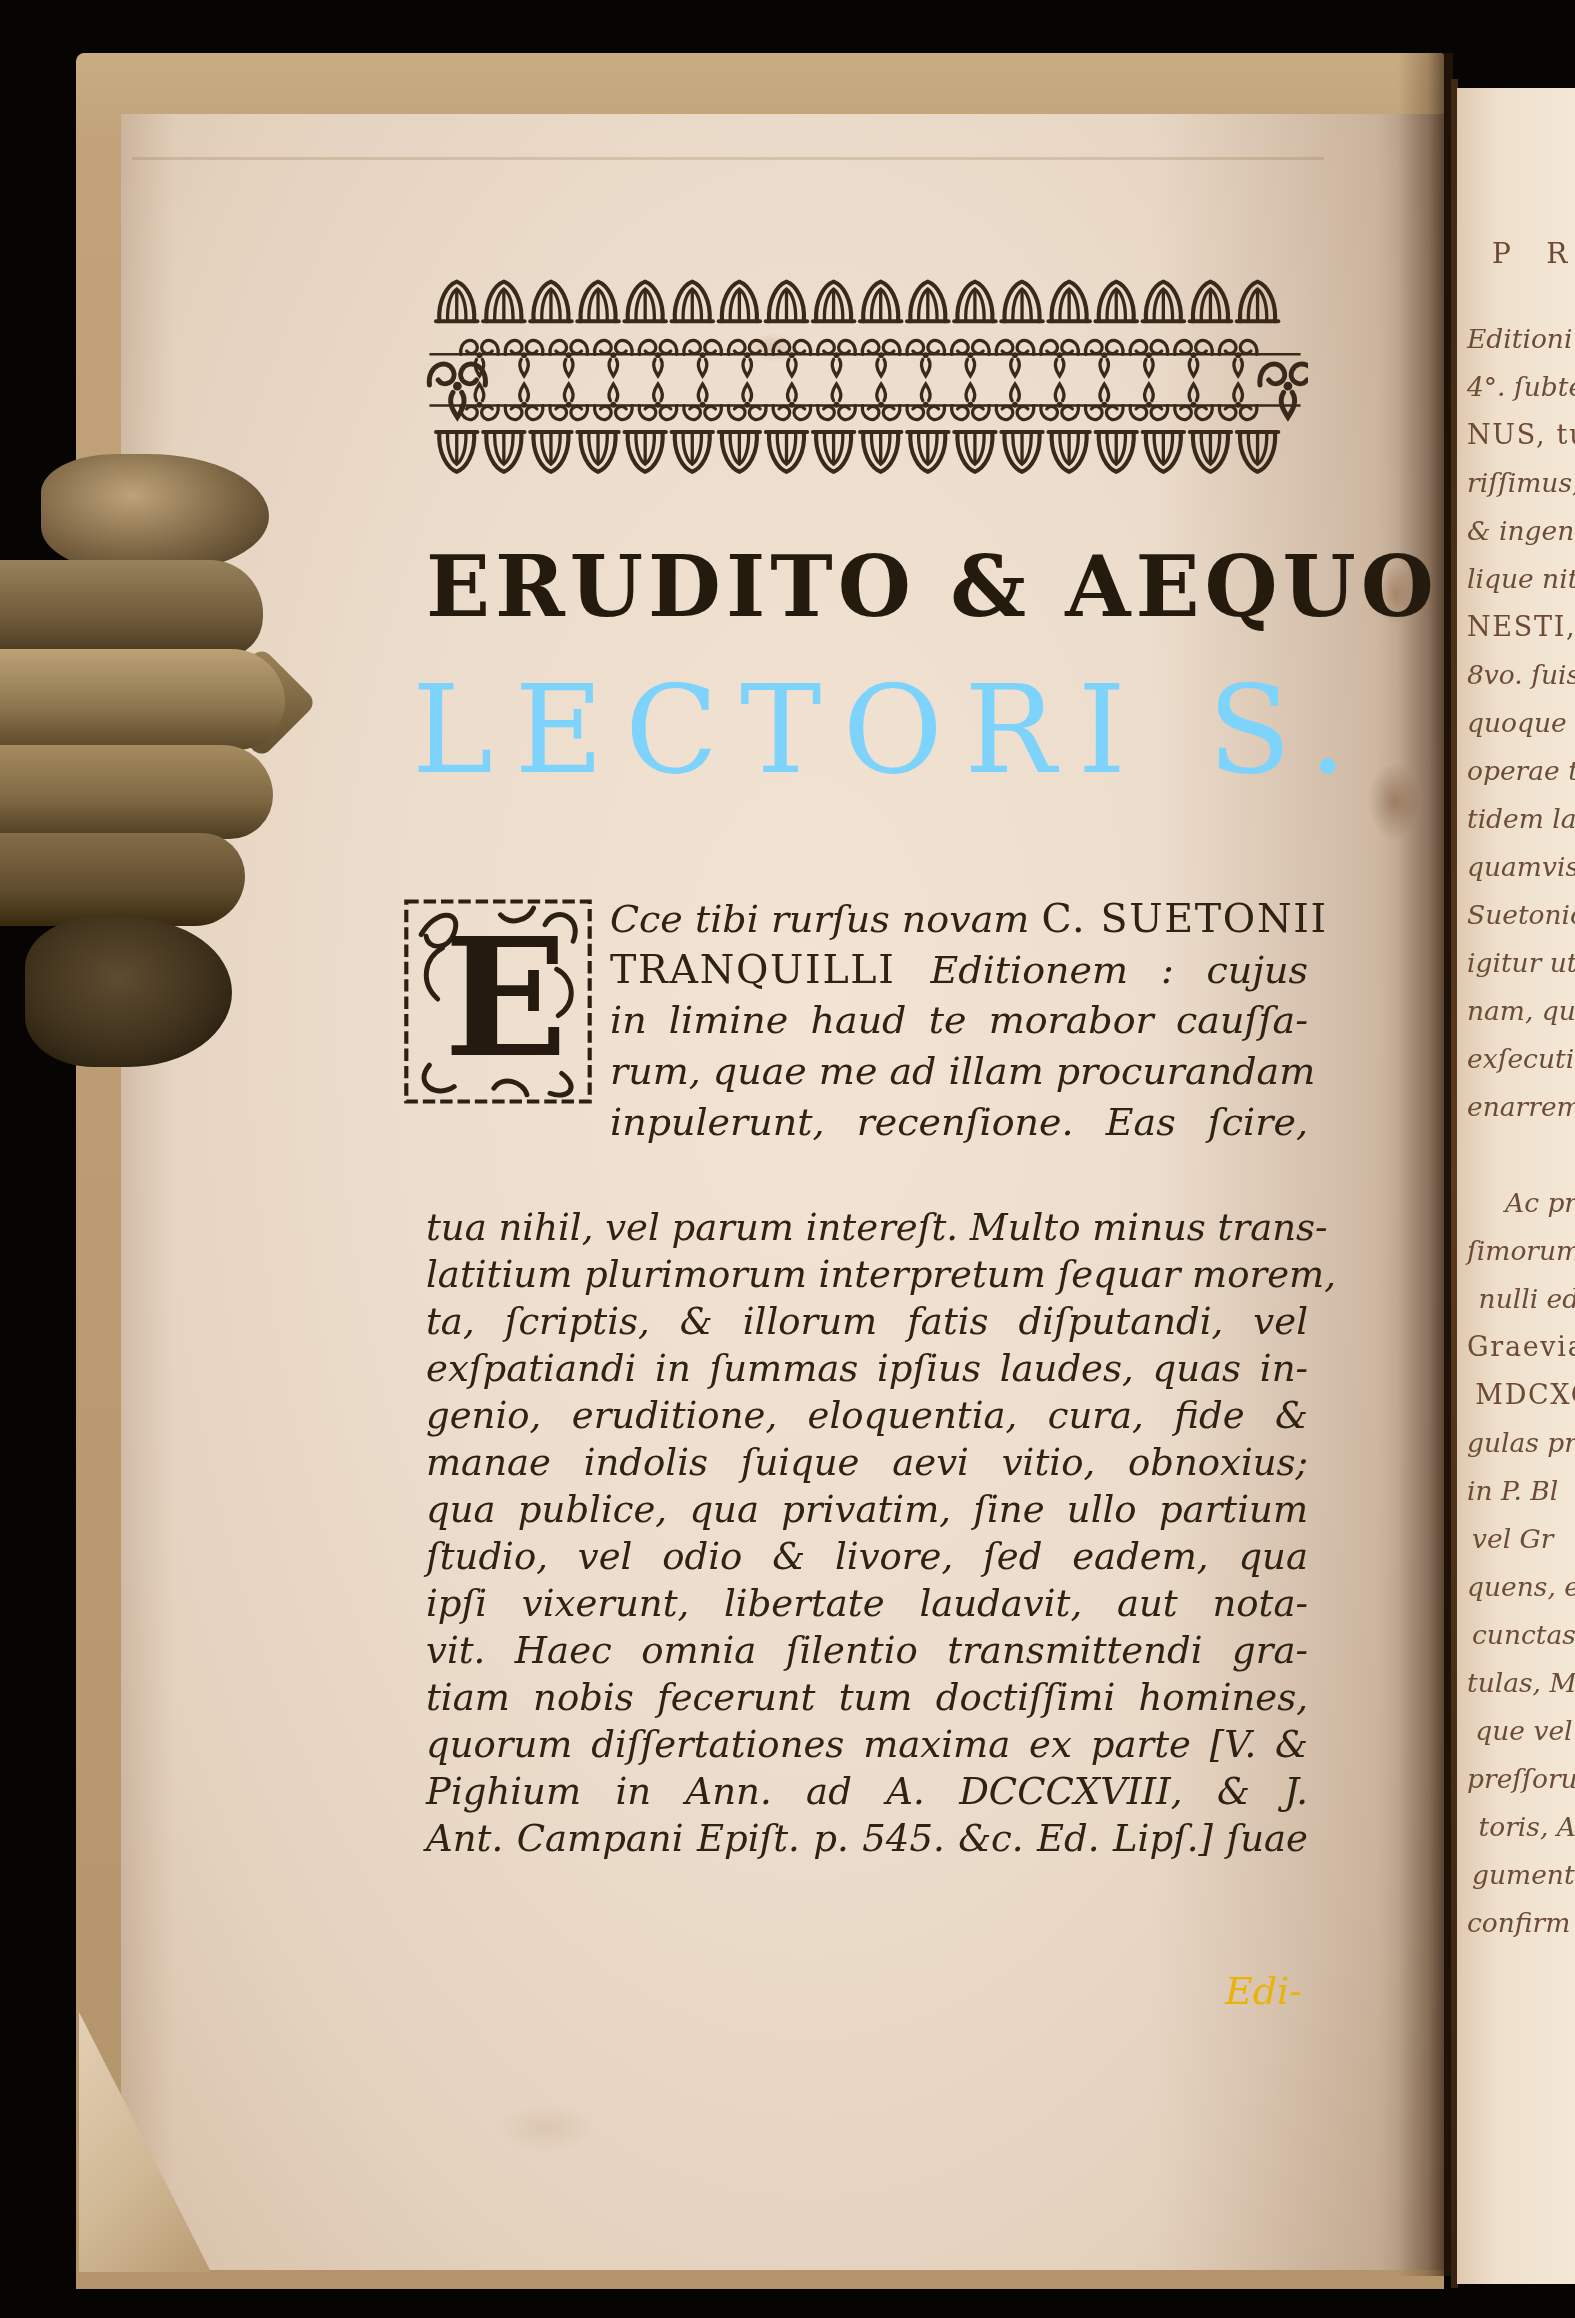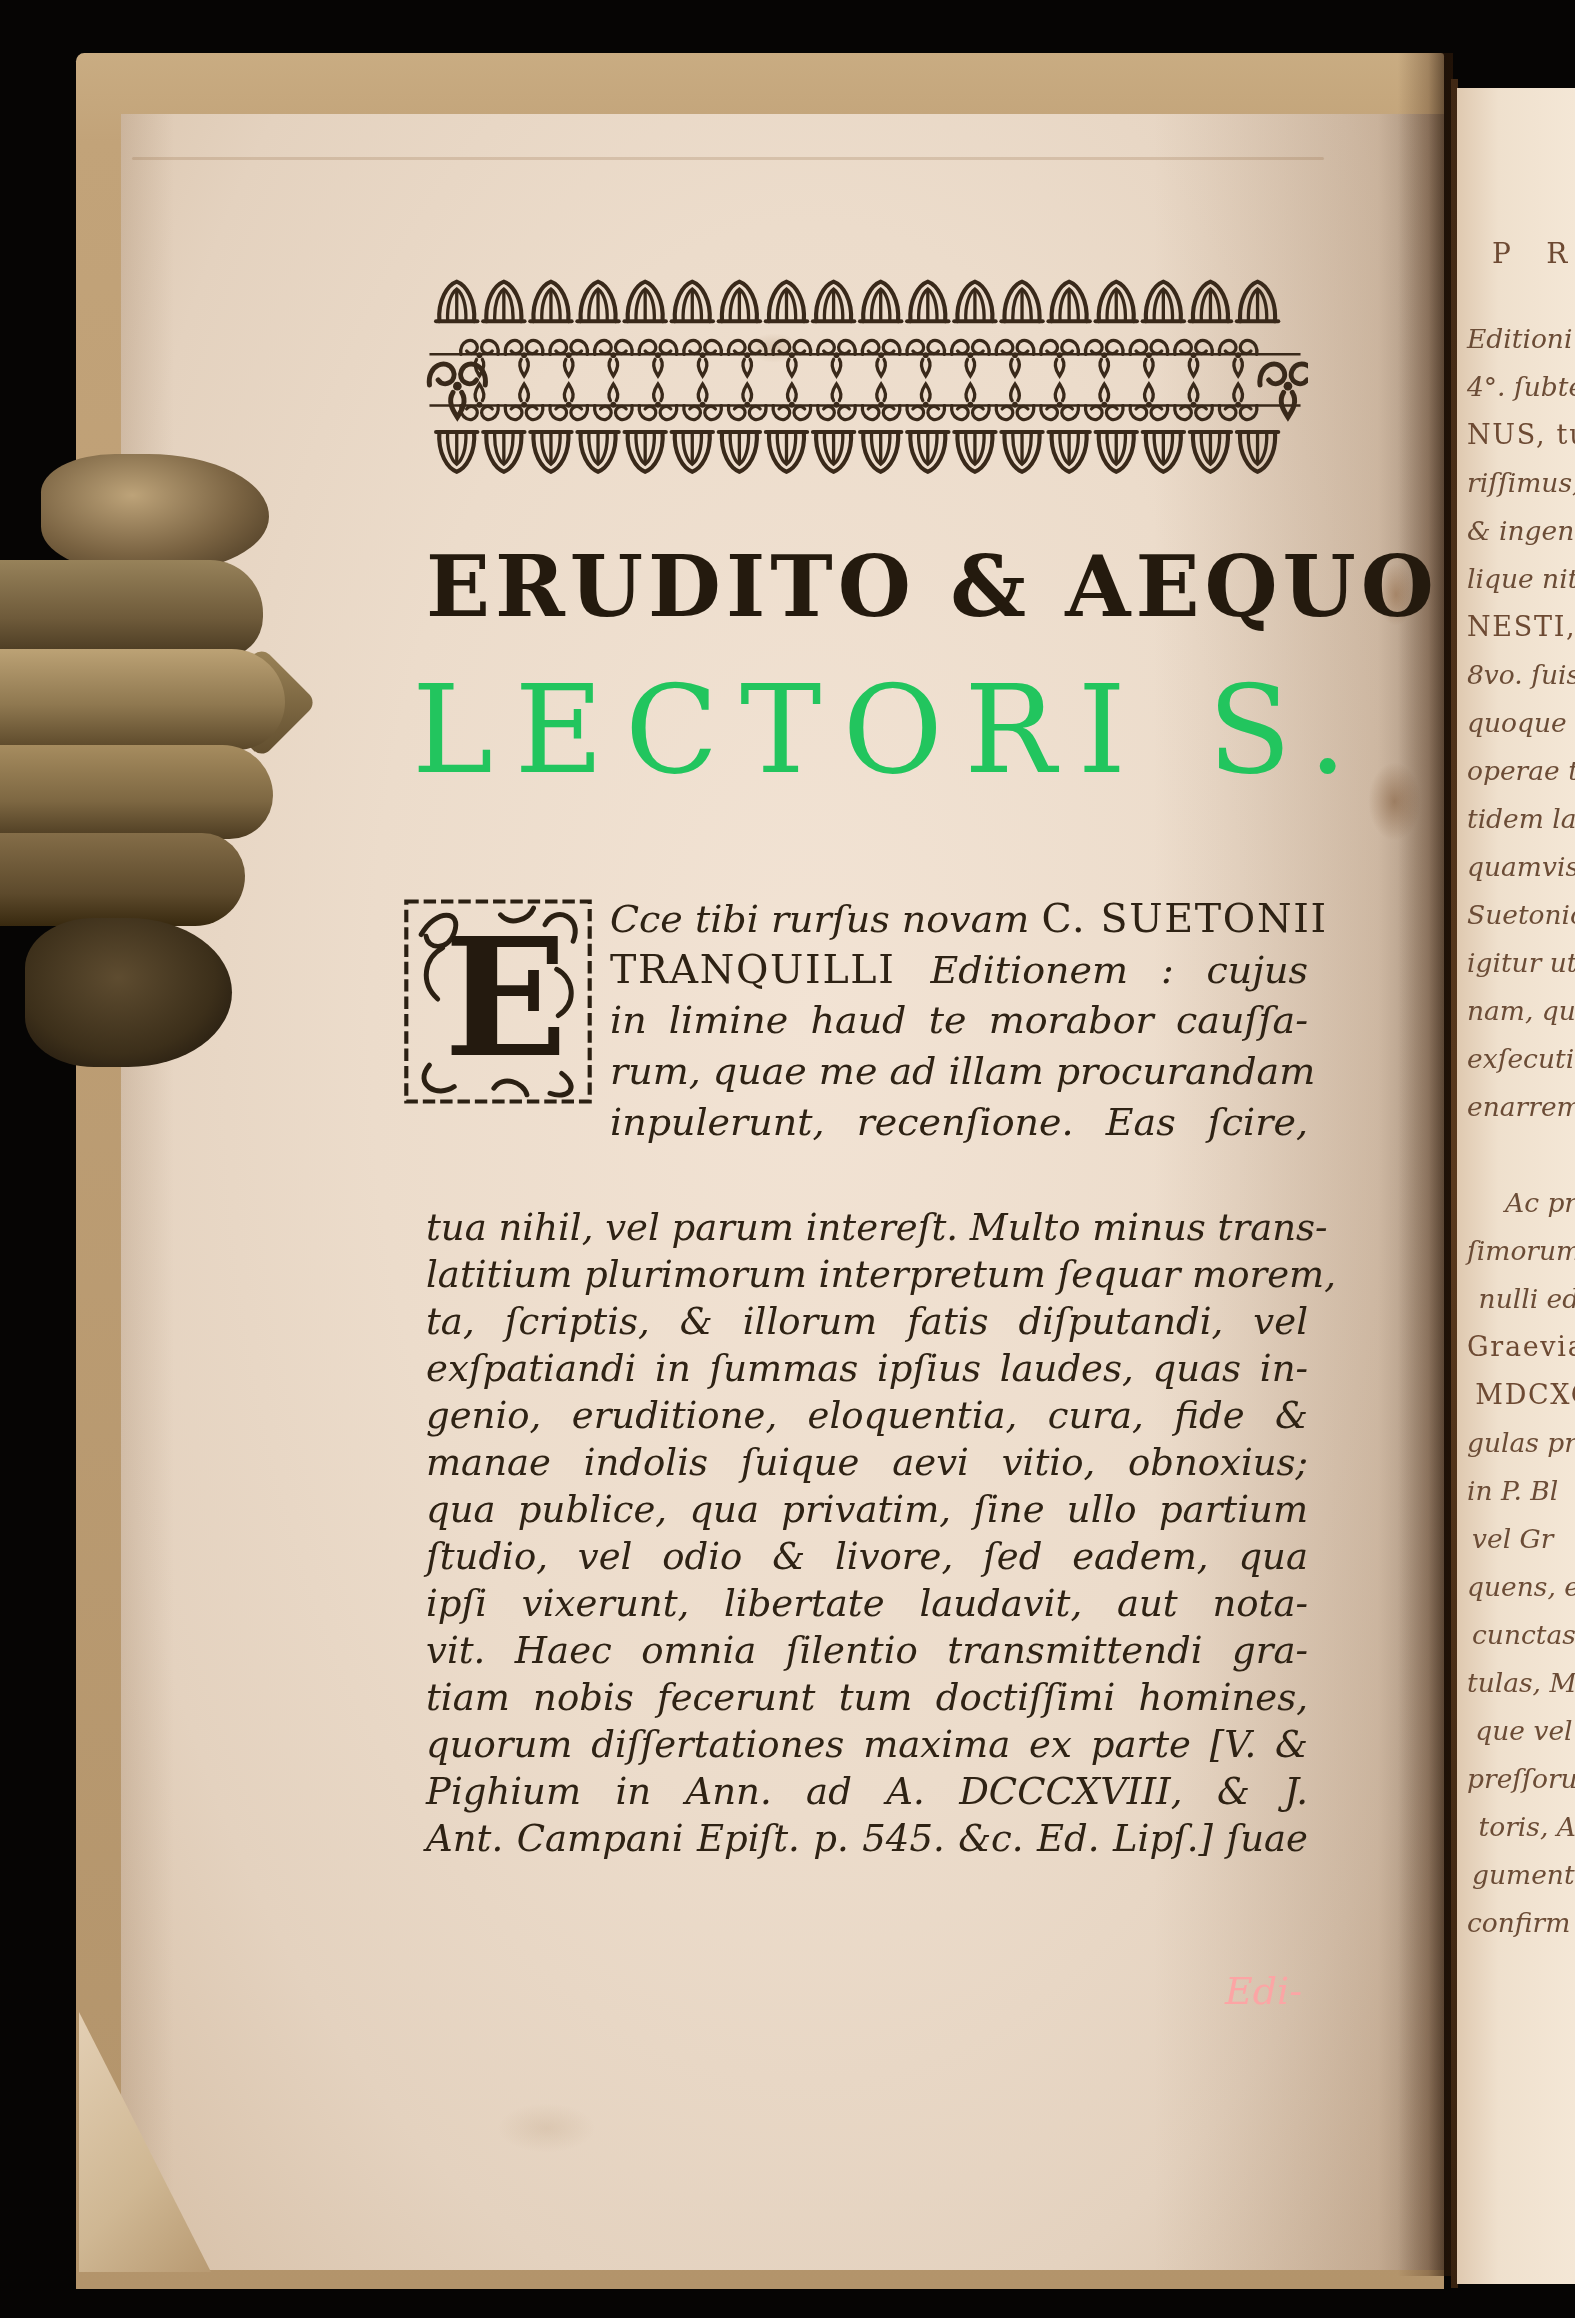--- a/index.html
+++ b/index.html
@@ -61,34 +61,34 @@
   .stain.s3{left:749px;top:333px;width:50px;height:30px;
     background:radial-gradient(ellipse,rgba(130,90,45,.20) 0%,rgba(130,90,45,0) 70%);}
   .stain.s4{left:497px;top:2103px;width:99px;height:50px;
     background:radial-gradient(ellipse,rgba(140,100,55,.12) 0%,rgba(140,100,55,0) 70%);}
 
   
   .ornament{position:absolute;left:422px;top:275px;width:886px;height:200px;}
   .title1{position:absolute;left:426px;top:537px;width:882px;text-align:center;
     font-size:84px;letter-spacing:5px;color:#241a0e;white-space:nowrap;font-weight:bold;}
   .title2{position:absolute;left:412px;top:659px;width:906px;text-align:center;
-    font-size:122px;letter-spacing:21.5px;color:#22c55e;white-space:nowrap;}
+    font-size:122px;letter-spacing:21.5px;color:#7dd3fc;white-space:nowrap;}
   .dropcap{position:absolute;left:403px;top:898px;width:190px;height:207px;}
   .dropcap svg{position:absolute;left:0;top:0;}
   .dropcap .letter{position:absolute;left:41px;top:6.6px;width:108px;height:194px;
     font-size:162px;line-height:186px;font-weight:bold;color:#241a0f;text-align:center;}
   .indent-block{position:absolute;left:610px;top:893px;width:698px;}
   .full-block{position:absolute;left:426px;top:1156px;width:882px;margin-top:48px;}
   .pline{color:#2e2214;font-style:italic;text-align:justify;text-align-last:justify;white-space:nowrap;}
   .iline{font-size:38px;line-height:51px;height:51px;}
   .fline{font-size:37px;line-height:47px;height:47px;}
   .seg-italic{font-style:italic;}
   .seg-roman{font-style:normal;font-size:1.04em;letter-spacing:1.7px;}
   .catchword{position:absolute;left:426px;top:1969px;width:876px;text-align:right;
-    font-size:38px;font-style:italic;color:#fca5a5;}
+    font-size:38px;font-style:italic;color:#eab308;}
 
   
   .rheader{position:absolute;left:1492px;top:237px;font-size:28px;letter-spacing:13.2px;
     color:#6e4a33;white-space:nowrap;}
   .rlines{position:absolute;left:1467px;top:315px;width:215px;}
   .rline{height:48px;line-height:48px;font-size:26.5px;white-space:nowrap;color:#6b4c36;}
   .rital{font-style:italic;}
   .rcaps{font-style:normal;letter-spacing:1.7px;font-size:27px;color:#6d4a33;}
   .rgap{height:48px;}
 </style>

